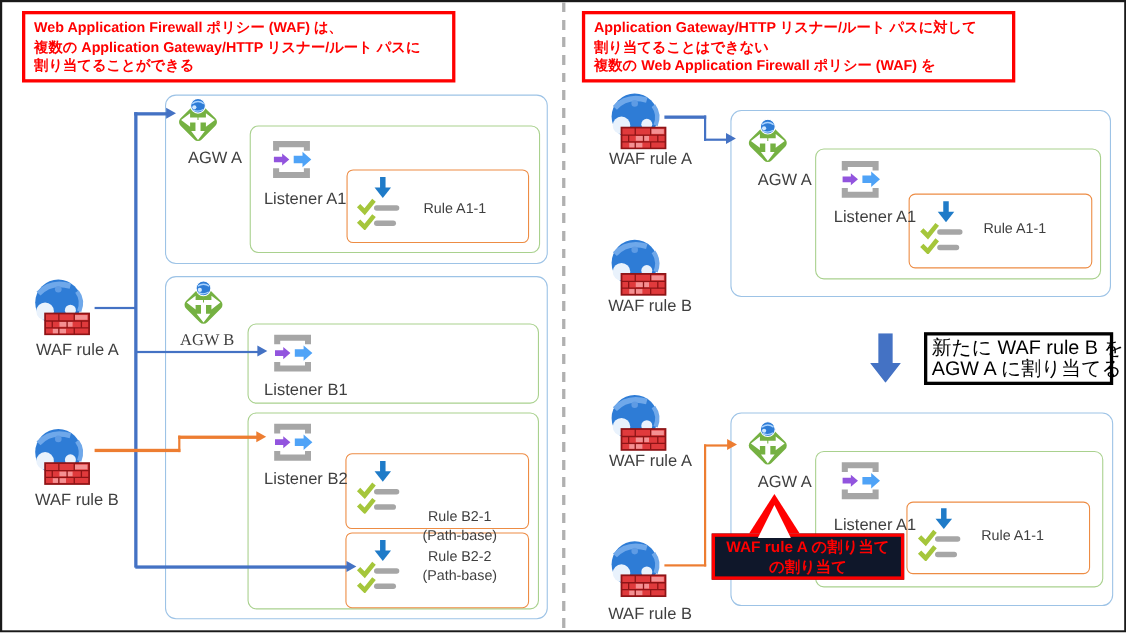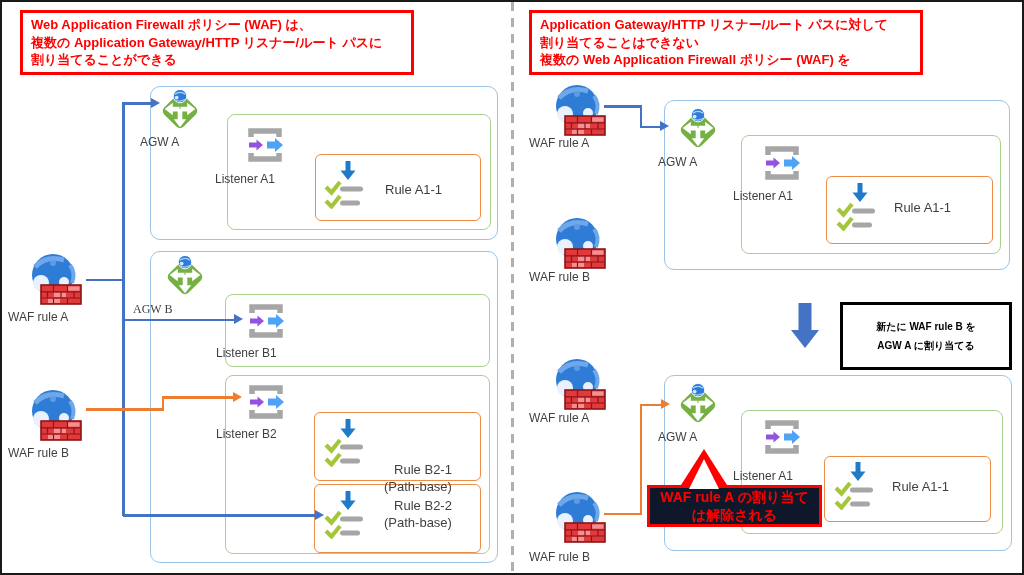--- a/index.html
+++ b/index.html
@@ -9,26 +9,26 @@
     font-family:"Liberation Sans","DejaVu Sans",sans-serif;
   }
   .divider{position:absolute;width:3px;top:0;bottom:0;z-index:0;
     background:repeating-linear-gradient(to bottom,#b0b0b0 0 9px,transparent 9px 16px);}
   .bluebox{position:absolute;border:1.6px solid #9DC3E6;border-radius:10px;background:#fff;z-index:1;}
   .greenbox{position:absolute;border:1.6px solid #A9D18E;border-radius:8px;background:#fff;z-index:1;}
   .orangebox{position:absolute;border:1.6px solid #ED8C44;border-radius:6px;background:#fff;z-index:1;}
   .note-red{position:absolute;border:3px solid #FF0000;background:#fff;color:#FF0000;
     font-weight:bold;font-size:13px;line-height:17.5px;padding:3px 8px;z-index:5;white-space:nowrap;}
   .note-black{position:absolute;border:3px solid #000;background:#fff;color:#000;
-    font-weight:bold;font-size:10px;line-height:19px;text-align:center;padding:12px 4px;z-index:5;white-space:nowrap;}
+    font-weight:normal;font-size:18px;line-height:19px;text-align:center;padding:2px 4px;z-index:5;white-space:nowrap;}
   .callout-box{position:absolute;border:3.5px solid #FF0000;background:#0f172a;color:#FF0000;
     font-weight:bold;font-size:14px;line-height:18px;text-align:center;z-index:10;white-space:nowrap;}
   .tri{position:absolute;width:0;height:0;}
-  .lbl{position:absolute;font-size:12px;color:#3F3F3F;text-align:left;white-space:nowrap;z-index:2;}
-  .rule-lbl{position:absolute;font-size:13px;color:#3F3F3F;text-align:right;line-height:17px;white-space:nowrap;z-index:2;}
+  .lbl{position:absolute;font-size:15px;color:#3F3F3F;text-align:right;white-space:nowrap;z-index:2;}
+  .rule-lbl{position:absolute;font-size:13px;color:#3F3F3F;text-align:center;line-height:17px;white-space:nowrap;z-index:2;}
   .ln{position:absolute;z-index:3;}
   .b{background:#4472C4;} .o{background:#ED7D31;}
   .ah{position:absolute;width:0;height:0;z-index:3;
     border-top:5.5px solid transparent;border-bottom:5.5px solid transparent;
     border-left-width:9px;border-left-style:solid;}
   .ahb{border-left-color:#4472C4;} .aho{border-left-color:#ED7D31;}
   .icon{position:absolute;z-index:4;}
 </style>
 </head>
 <body>
@@ -226,17 +226,17 @@
   <div class="rule-lbl" style="left:890px;top:476px;">Rule A1-1</div>
 
   <div class="ln o" style="left:602px;top:510.5px;width:38px;height:2.5px;"></div>
   <div class="ln o" style="left:637.5px;top:401.5px;width:2.5px;height:111.5px;"></div>
   <div class="ln o" style="left:637.5px;top:401.5px;width:23px;height:2.5px;"></div>
   <div class="ah aho" style="left:659px;top:397.2px;"></div>
 
   <div class="tri" style="left:679px;top:447px;border-left:23px solid transparent;border-right:23px solid transparent;border-bottom:36px solid #FF0000;z-index:11;"></div>
   <div class="callout-box" style="left:645px;top:483px;width:169px;">
     <div>WAF rule A の割り当て</div>
-    <div>は解除される</div>
+    <div>の割り当て</div>
   </div>
   <div class="tri" style="left:687px;top:457px;border-left:15px solid transparent;border-right:15px solid transparent;border-bottom:30px solid #fff;z-index:12;"></div>
 
 </div>
 
 </body></html>

